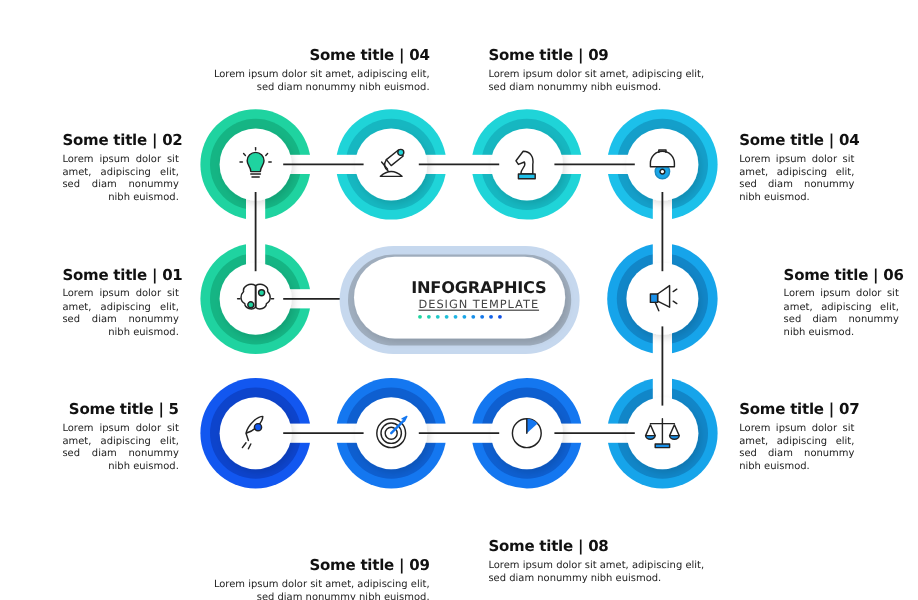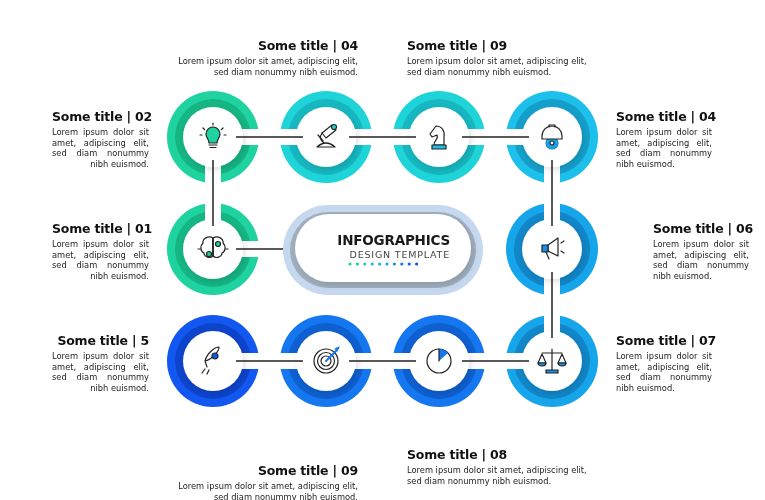--- a/index.html
+++ b/index.html
@@ -6,23 +6,23 @@
   body{width:765px;height:500px;position:relative;overflow:hidden;font-family:"DejaVu Sans","Liberation Sans",sans-serif;color:#111;}
   #stage{position:absolute;left:0;top:0;width:765px;height:500px;}
   svg#art{position:absolute;left:0;top:0;}
   .tb{position:absolute;}
   .tb .t{font-weight:bold;font-size:12.5px;letter-spacing:-0.2px;white-space:nowrap;color:#111;}
   .tb .d{font-size:8.3px;line-height:10.6px;color:#222;margin-top:3px;}
   .r{text-align:right;}
   .l{text-align:left;}
   .just .d{text-align:justify;text-align-last:right;}
   .justl .d{text-align:justify;text-align-last:left;}
-  .center-title{position:absolute;left:284px;top:232px;width:166px;text-align:right;}
+  .center-title{position:absolute;left:316px;top:232px;width:166px;text-align:center;}
   .center-title .h{font-weight:bold;font-size:13.5px;color:#1a1a1a;letter-spacing:-0.2px;}
-  .center-title .s{font-size:9.5px;color:#444;letter-spacing:0.8px;margin-top:1px;}
+  .center-title .s{font-size:9.5px;color:#444;letter-spacing:0.8px;margin-top:1px;text-decoration:underline;}
 </style>
 </head>
 <body>
 
 <div id="stage">
 
 <svg id="art" width="765" height="500" viewBox="0 0 765 500">
   <defs>
     <filter id="sh" x="-30%" y="-30%" width="160%" height="160%">
       <feDropShadow dx="2" dy="3" stdDeviation="3" flood-color="#000" flood-opacity="0.12"></feDropShadow>

